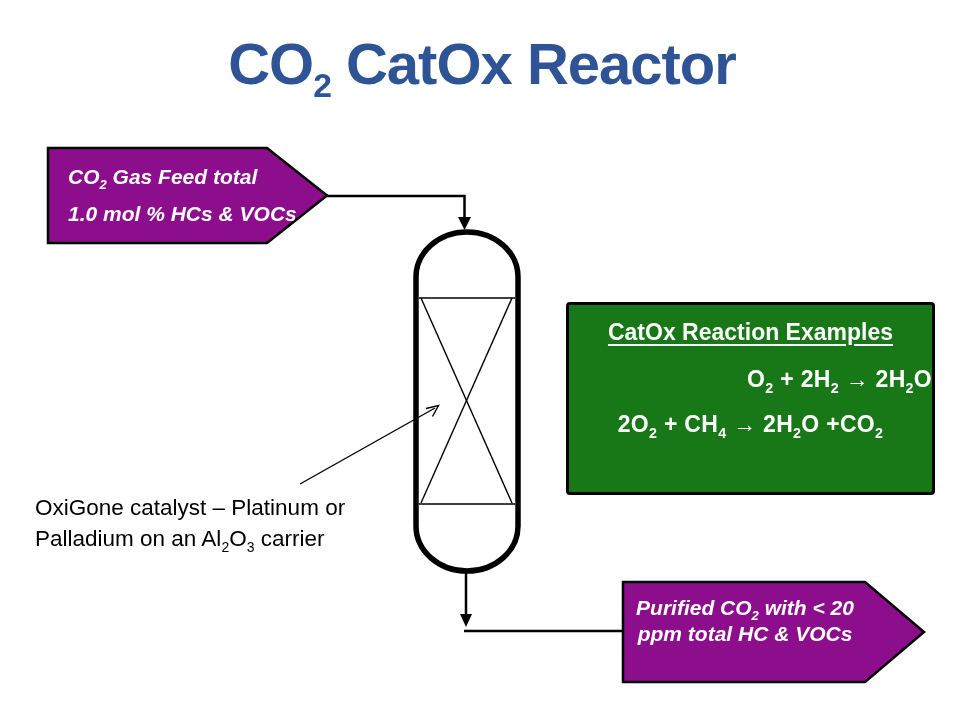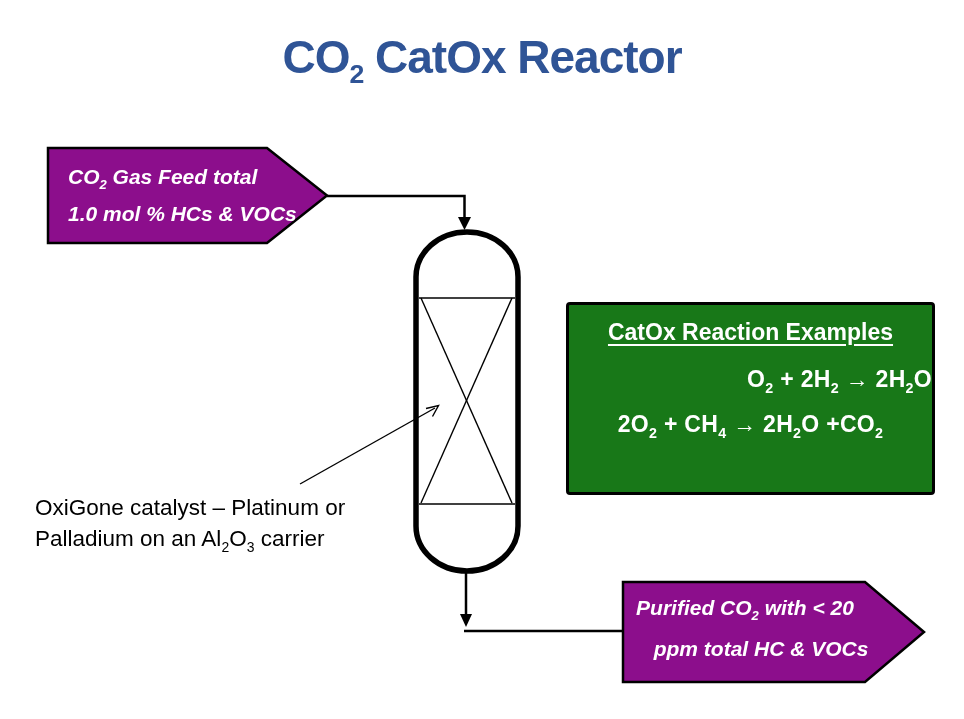--- a/index.html
+++ b/index.html
@@ -4,21 +4,21 @@
 <style>
   html,body{margin:0;padding:0;}
   body{
     width:964px;height:719px;position:relative;background:#ffffff;
     font-family:"Liberation Sans",sans-serif;overflow:hidden;
   }
   .abs{position:absolute;}
   
   .slide-title{
     left:0;top:30px;width:964px;text-align:center;
-    font-size:46px;font-weight:600;letter-spacing:-1px;
+    font-size:58px;font-weight:600;letter-spacing:-1px;
     color:var(--title_blue);
   }
   .slide-title sub{font-size:.58em;}
   sub{line-height:0;}
   
   #shapes{left:0;top:0;width:964px;height:719px;}
   #shapes .banner{fill:var(--banner_purple);stroke:var(--line_black);stroke-width:2.5;}
   #shapes .thick{stroke:var(--line_black);stroke-width:2.5;fill:none;}
   #shapes .thin{stroke:var(--line_black);stroke-width:1.4;fill:none;}
   #shapes .vessel{fill:#ffffff;stroke:var(--line_black);stroke-width:5.5;}
@@ -90,13 +90,13 @@
   <div class="rx-eq rx-eq-0"><span>O</span><sub>2</sub><span> + 2H</span><sub>2</sub><span>  →  2H</span><sub>2</sub><span>O</span></div>
   <div class="rx-eq rx-eq-1"><span>2O</span><sub>2</sub><span> + CH</span><sub>4</sub><span>  →  2H</span><sub>2</sub><span>O +CO</span><sub>2</sub></div>
 </div>
 
 <div class="abs catalyst-note">
   <div><span>OxiGone catalyst – Platinum or</span></div>
   <div><span>Palladium on an Al</span><sub>2</sub><span>O</span><sub>3</sub><span> carrier</span></div>
 </div>
 
 <div class="abs banner-text centered" style="left:623px;top:596px;width:244px;"><span>Purified CO</span><sub>2</sub><span> with &lt; 20</span></div>
-<div class="abs banner-text centered" style="left:623px;top:637px;width:244px;padding-left:16px;"><span>ppm total HC &amp; VOCs</span></div>
+<div class="abs banner-text centered" style="left:623px;top:622px;width:244px;"><span>ppm total HC &amp; VOCs</span></div>
 
 </body></html>

